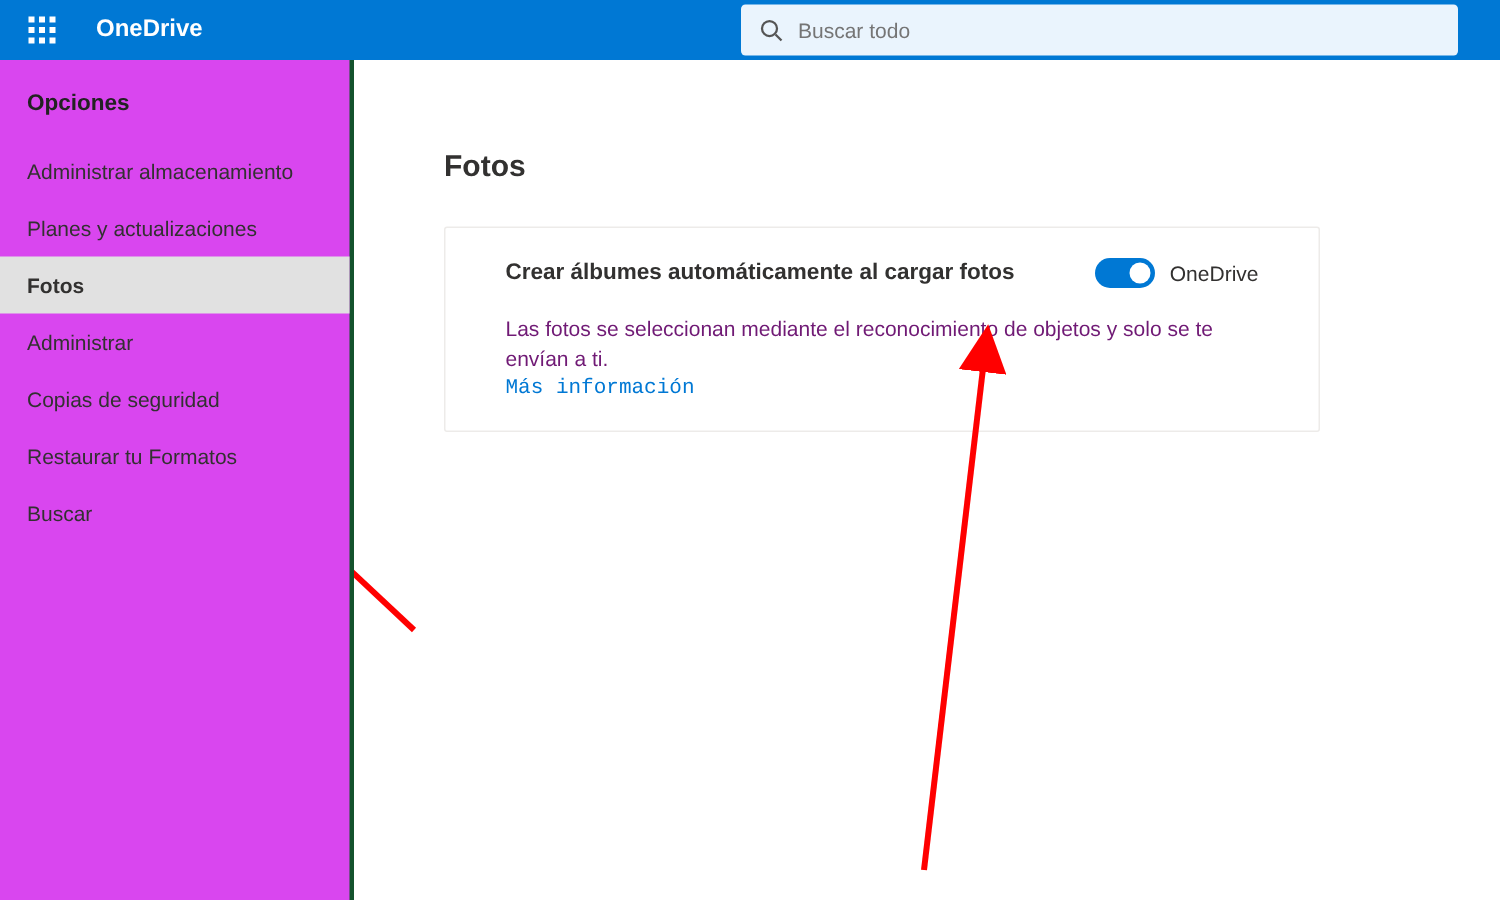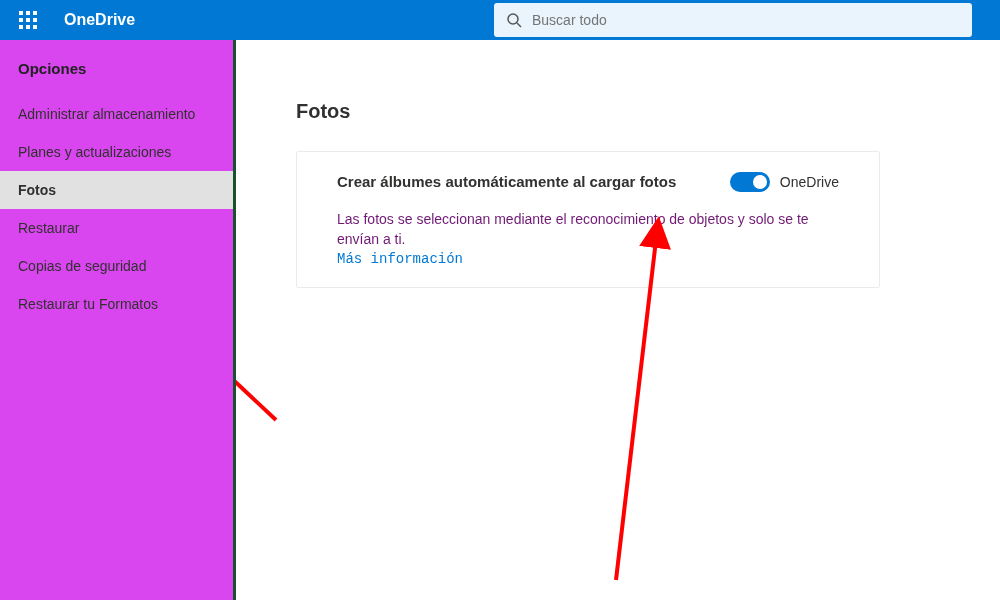--- a/index.html
+++ b/index.html
@@ -181,23 +181,24 @@
   </div>
 </div>
 
 <div class="layout">
 
   <div class="sidebar">
     <div class="sidebar-title">Opciones</div>
     <div class="sidebar-item"><span>Administrar almacenamiento</span></div>
     <div class="sidebar-item"><span>Planes y actualizaciones</span></div>
     <div class="sidebar-item active"><span>Fotos</span></div>
-    <div class="sidebar-item"><span>Restaurar</span></div>
+    <div class="sidebar-item"><span>Administrar</span></div>
     <div class="sidebar-item"><span>Copias de seguridad</span></div>
     <div class="sidebar-item"><span>Restaurar tu Formatos</span></div>
+    <div class="sidebar-item"><span>Buscar</span></div>
   </div>
 
   <div class="main">
     <div class="page-title">Fotos</div>
 
     <div class="card">
       <div class="card-head">
         <div class="card-title">Crear álbumes automáticamente al cargar fotos</div>
         <div class="toggle-wrap">
           <div class="toggle">

